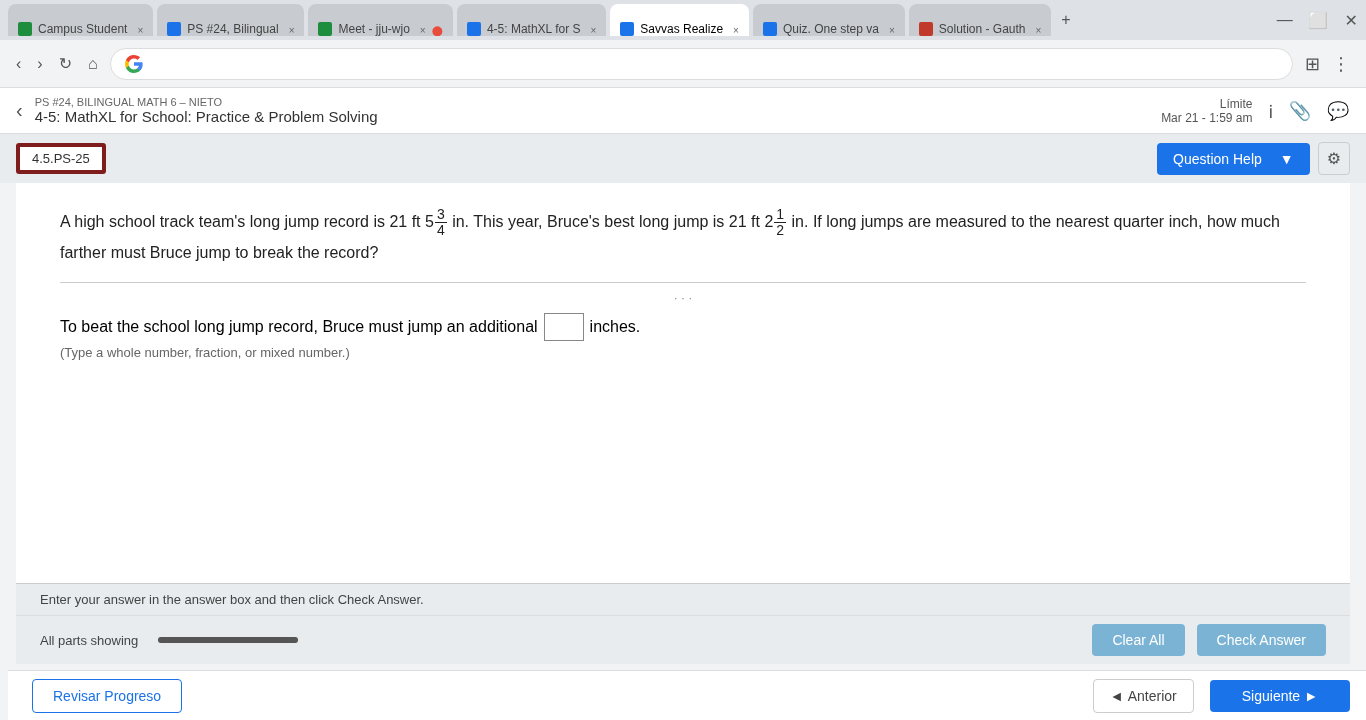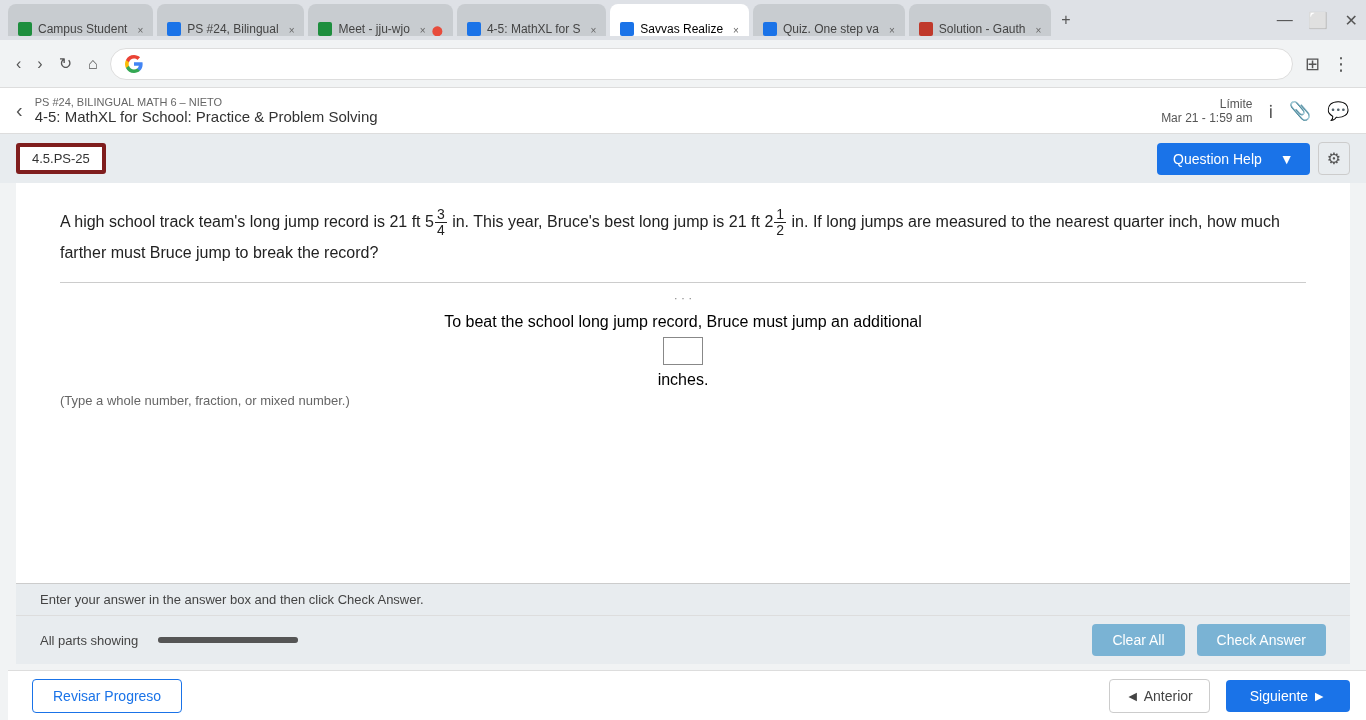--- a/index.html
+++ b/index.html
@@ -43,21 +43,21 @@
 
     
     .content-area { background: white; margin: 0 16px; padding: 24px 44px; min-height: 400px; }
     .problem-text { font-size: 16px; line-height: 1.7; color: #222; }
     .fraction { display: inline-flex; flex-direction: column; align-items: center; vertical-align: middle; margin: 0 1px; font-size: 14px; line-height: 1.1; }
     .fraction .numer { border-bottom: 1px solid #222; padding: 0 2px; }
     .fraction .denom { padding: 0 2px; }
     .mixed-num { display: inline-flex; align-items: flex-start; gap: 2px; vertical-align: middle; }
     .divider-line { border: none; border-top: 1px solid #ccc; margin: 16px 0; }
     .expand-handle { text-align: center; color: #888; font-size: 12px; margin: -8px 0; }
-    .answer-row { margin-top: 16px; font-size: 16px; display: flex; align-items: center; gap: 6px; flex-wrap: wrap; flex-direction: column; }
+    .answer-row { margin-top: 16px; font-size: 16px; display: flex; align-items: center; gap: 6px; flex-wrap: wrap; }
     .answer-box { width: 40px; height: 28px; border: 1px solid #888; display: inline-block; vertical-align: middle; }
     .hint-text { font-size: 13px; color: #666; margin-top: 4px; }
 
     
     .instruction-bar { background: #e8ecef; padding: 8px 24px; font-size: 13px; color: #444; border-top: 1px solid #ccc; margin: 0 16px; }
 
     
     .action-bar { background: #e8ecef; padding: 8px 24px; display: flex; align-items: center; gap: 12px; margin: 0 16px; border-top: 1px solid #ddd; }
     .parts-label { font-size: 13px; color: #444; margin-right: 8px; }
     .progress-bar-track { flex: 0 0 140px; height: 6px; background: #bbb; border-radius: 3px; }
@@ -66,21 +66,21 @@
     .clear-all-btn { background: #7ab3d4; color: white; border: none; padding: 8px 20px; border-radius: 4px; font-size: 14px; cursor: pointer; }
     .check-answer-btn { background: #7ab3d4; color: white; border: none; padding: 8px 20px; border-radius: 4px; font-size: 14px; cursor: pointer; }
 
     
     .bottom-bar { position: fixed; bottom: 0; left: 8px; width: 1366px; height: 50px; background: white; border-top: 1px solid #ddd; display: flex; align-items: center; padding: 0 24px; gap: 16px; }
     .revisar-btn { border: 1px solid #1a73e8; background: white; color: #1a73e8; padding: 8px 20px; border-radius: 4px; font-size: 14px; cursor: pointer; }
     .spacer2 { flex: 1; }
     .pagination { display: flex; align-items: center; gap: 8px; font-size: 14px; color: #444; }
     .page-input { width: 40px; height: 28px; border: 1px solid #ccc; text-align: center; font-size: 14px; }
     .anterior-btn { border: 1px solid #ccc; background: white; color: #444; padding: 8px 16px; border-radius: 4px; font-size: 14px; cursor: pointer; display: flex; align-items: center; gap: 4px; }
-    .siguiente-btn { background: #1a73e8; color: white; border: none; padding: 8px 24px; border-radius: 4px; font-size: 14px; cursor: pointer; display: flex; align-items: center; gap: 4px; }
+    .siguiente-btn { background: #1a73e8; color: white; border: none; padding: 8px 32px; border-radius: 4px; font-size: 14px; cursor: pointer; display: flex; align-items: center; gap: 4px; }
 
     
     .tab-green { background-color: #1e8e3e; width: 14px; height: 14px; border-radius: 2px; }
     .tab-blue { background-color: #1a73e8; width: 14px; height: 14px; border-radius: 2px; }
     .tab-red { background-color: #c0392b; width: 14px; height: 14px; border-radius: 2px; }
   </style>
 </head>
 <body>
 
 <div class="browser-top">

